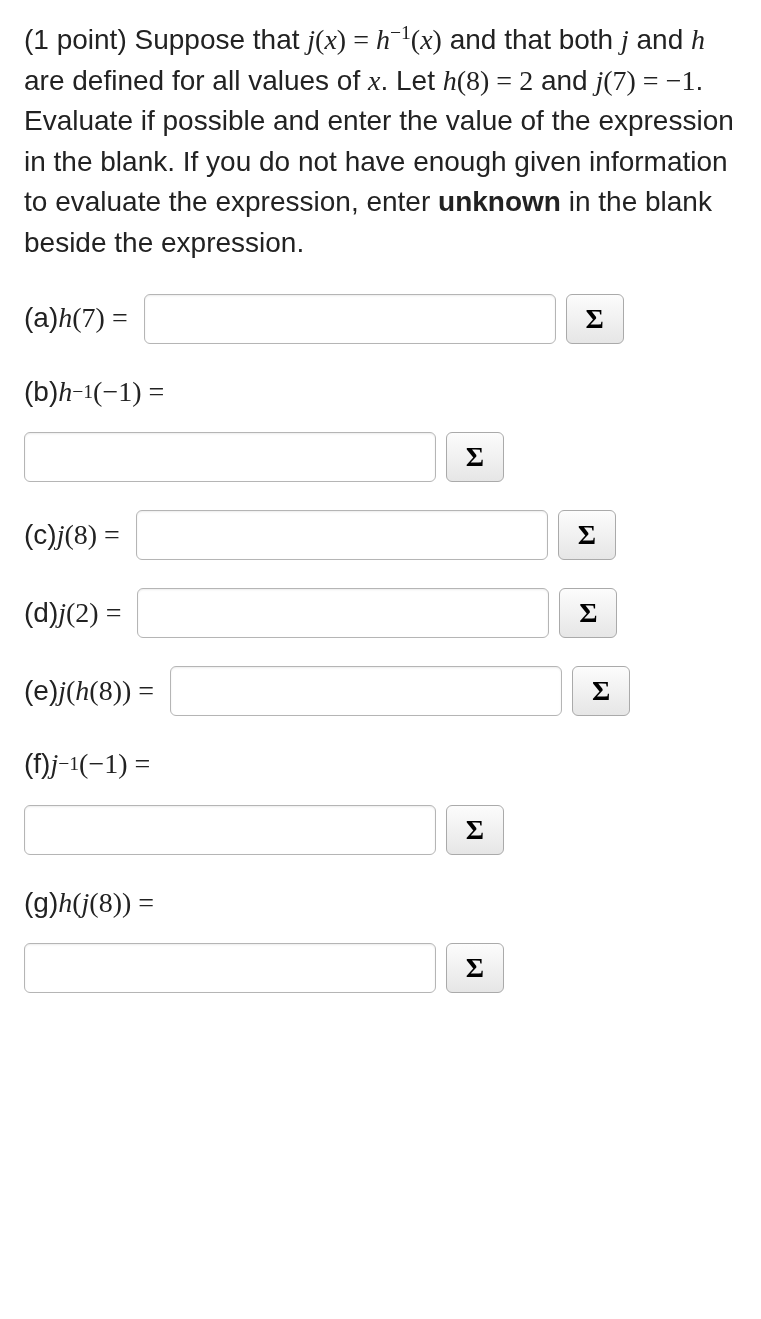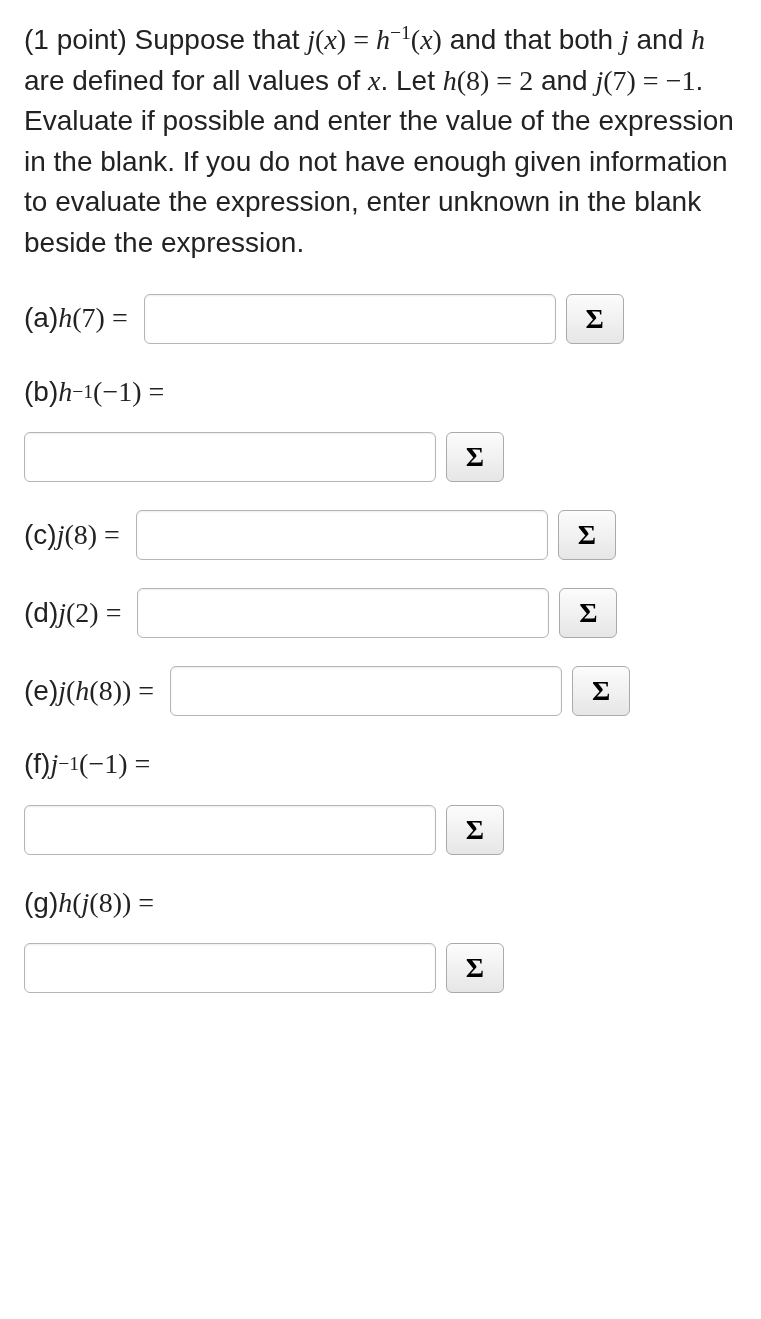--- a/index.html
+++ b/index.html
@@ -16,21 +16,21 @@
     margin-bottom: 30px;
   }
   .math {
     font-family: "Times New Roman", Times, serif;
     font-style: italic;
   }
   .mathrm {
     font-family: "Times New Roman", Times, serif;
     font-style: normal;
   }
-  .bold { font-weight: normal; }
+  .bold { font-weight: bold; }
   .part {
     margin-top: 28px;
     margin-bottom: 10px;
     display: flex;
     flex-wrap: wrap;
     align-items: center;
     gap: 10px;
   }
   .part-label {
     display: inline-flex;

